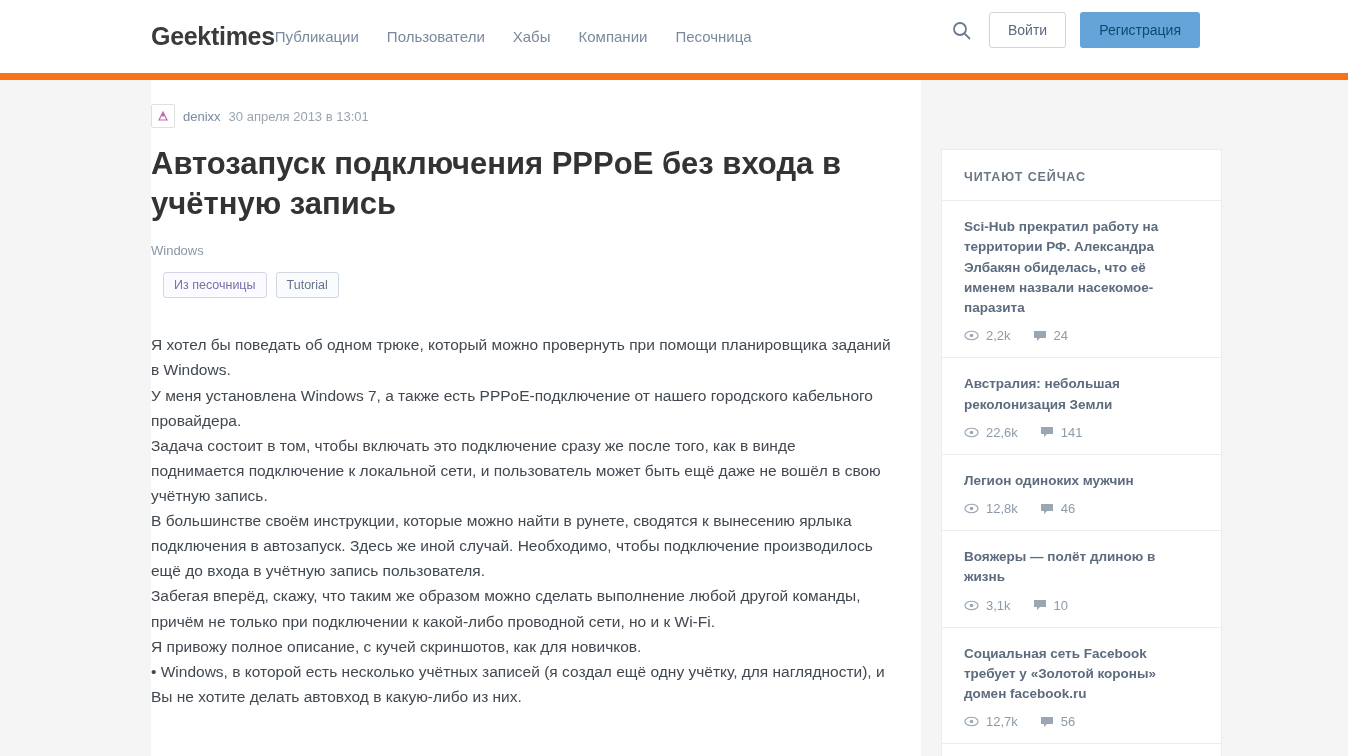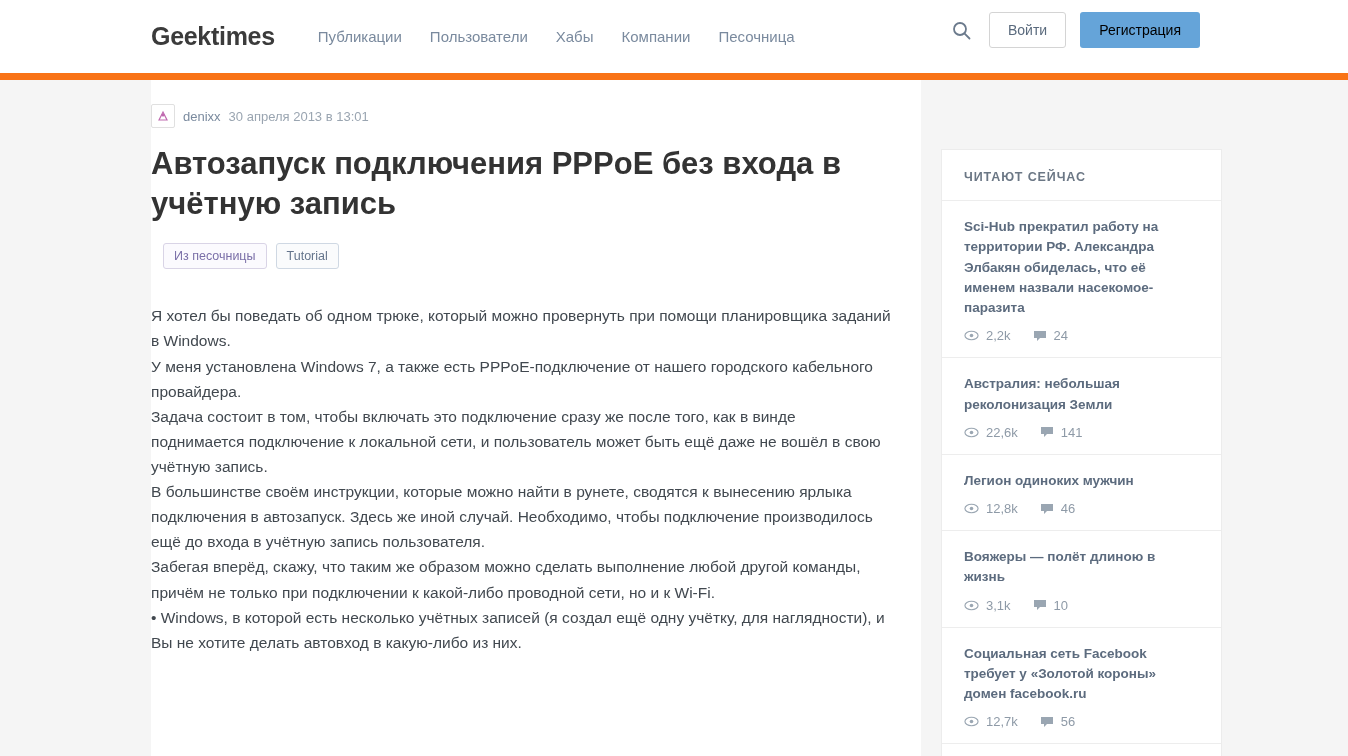--- a/index.html
+++ b/index.html
@@ -29,21 +29,20 @@
     margin-left: 151px;
     font-size: 25px;
     font-weight: bold;
     color: #3b3b3b;
     letter-spacing: -0.3px;
     white-space: nowrap;
   }
   .nav {
     display: flex;
     align-items: center;
-    margin-left: 43px;
     gap: 28px;
   }
   .nav-item {
     font-size: 15px;
     color: #7a8a9e;
     text-decoration: none;
     white-space: nowrap;
   }
   .header-right {
     position: absolute;
@@ -65,21 +64,21 @@
     color: #5a6a7d;
     font-size: 14px;
     padding: 9px 18px;
     border-radius: 3px;
     cursor: pointer;
     font-family: "Liberation Sans", sans-serif;
   }
   .btn-register {
     border: none;
     background: #65a4d9;
-    color: #000000;
+    color: #0c4a6e;
     font-size: 14px;
     padding: 10px 19px;
     border-radius: 3px;
     cursor: pointer;
     font-family: "Liberation Sans", sans-serif;
   }
 
   
   .content {
     display: flex;
@@ -239,32 +238,34 @@
               <path d="M3 11 L7 3 L11 11 Z" fill="none" stroke="#c06ab0" stroke-width="1.2"></path>
               <circle cx="7" cy="6" r="1.6" fill="#c06ab0"></circle>
             </svg>
           </span>
           <a class="author" href="#">denixx</a>
           <span class="post-date">30 апреля 2013 в 13:01</span>
         </div>
 
         <h1 class="post-title">Автозапуск подключения PPPoE без входа в учётную запись</h1>
 
+        <div class="hub">Windows</div>
 
         <div class="tags">
           <span class="tag">Из песочницы</span>
           <span class="tag alt">Tutorial</span>
         </div>
 
         <div class="post-body">
           <p>Я хотел бы поведать об одном трюке, который можно провернуть при помощи планировщика заданий в Windows.</p>
           <p>У меня установлена Windows 7, а также есть PPPoE-подключение от нашего городского кабельного провайдера.</p>
           <p>Задача состоит в том, чтобы включать это подключение сразу же после того, как в винде поднимается подключение к локальной сети, и пользователь может быть ещё даже не вошёл в свою учётную запись.</p>
           <p>В большинстве своём инструкции, которые можно найти в рунете, сводятся к вынесению ярлыка подключения в автозапуск. Здесь же иной случай. Необходимо, чтобы подключение производилось ещё до входа в учётную запись пользователя.</p>
           <p>Забегая вперёд, скажу, что таким же образом можно сделать выполнение любой другой команды, причём не только при подключении к какой-либо проводной сети, но и к Wi-Fi.</p>
+          <p>Я привожу полное описание, с кучей скриншотов, как для новичков.</p>
           <p>• Windows, в которой есть несколько учётных записей (я создал ещё одну учётку, для наглядности), и Вы не хотите делать автовход в какую-либо из них.</p>
         </div>
 
       </div>
     </div>
 
     <div class="sidebar">
       <div class="sidebar-title">ЧИТАЮТ СЕЙЧАС</div>
 
       <div class="sb-item">

